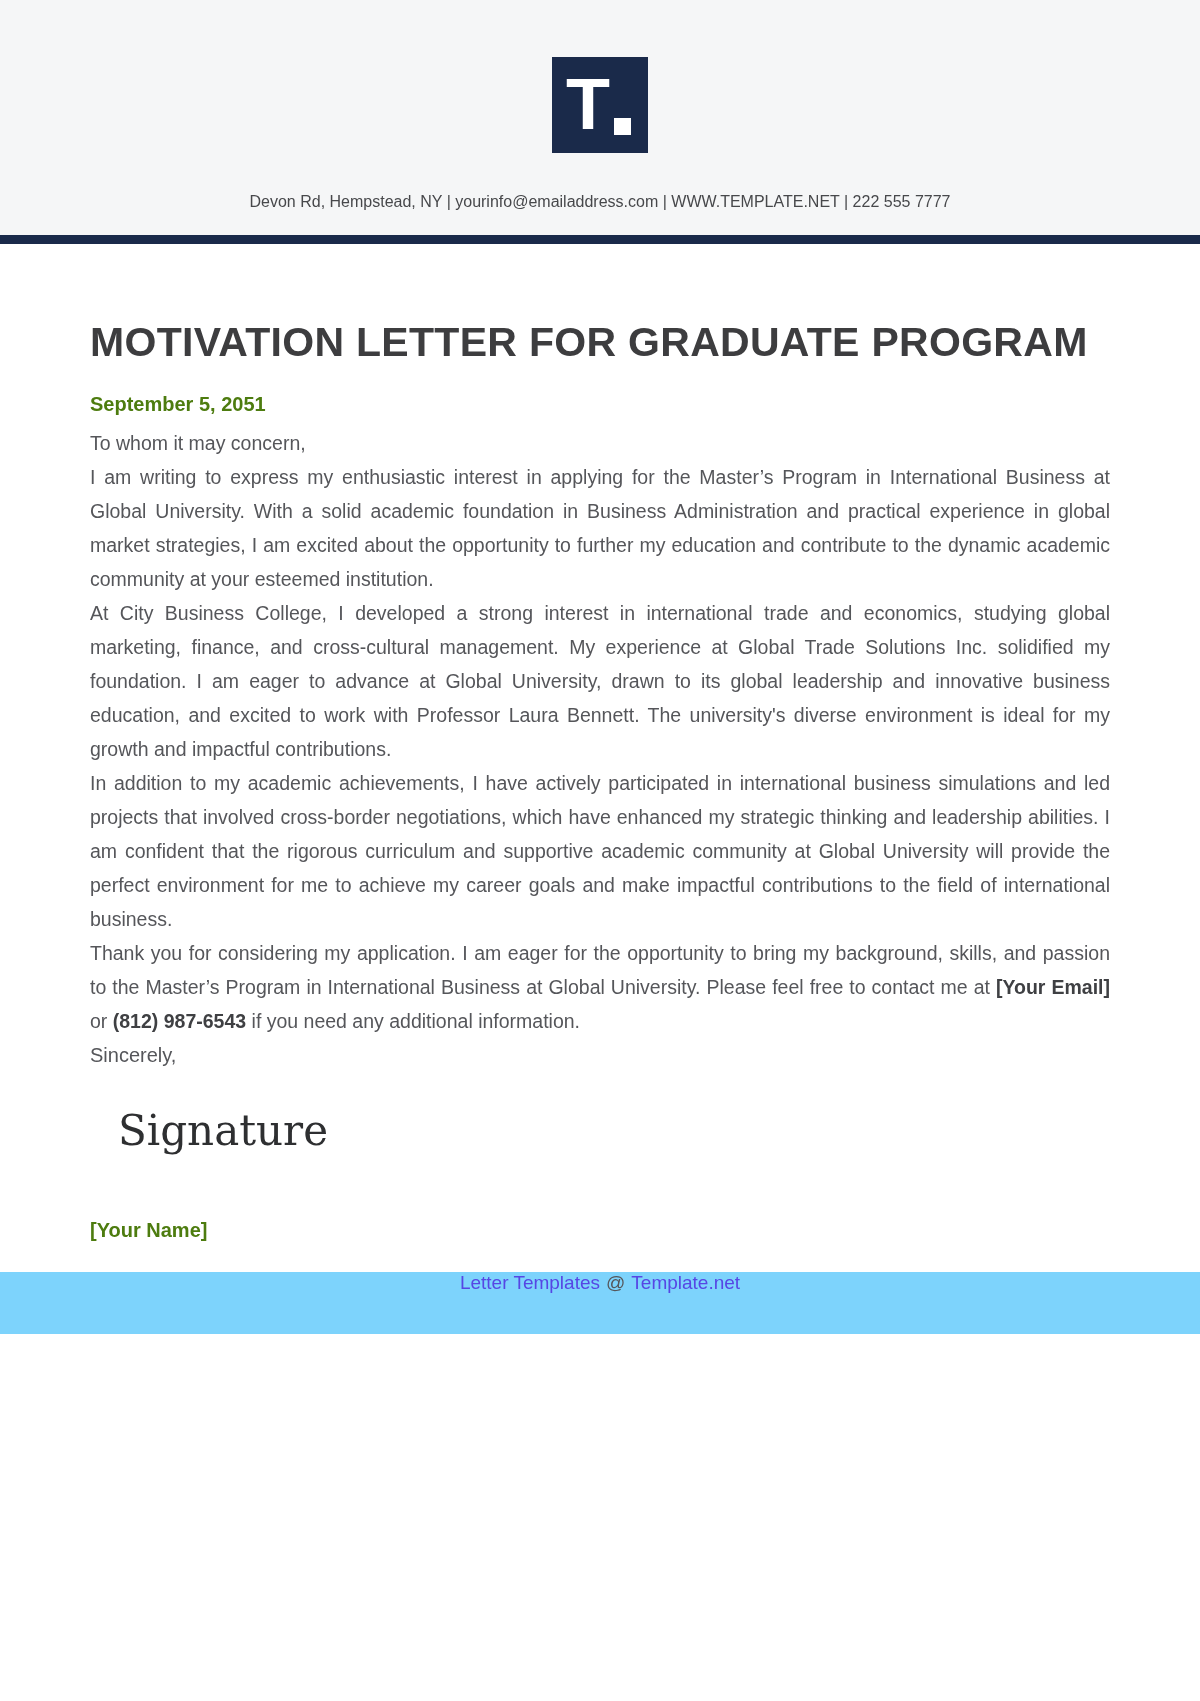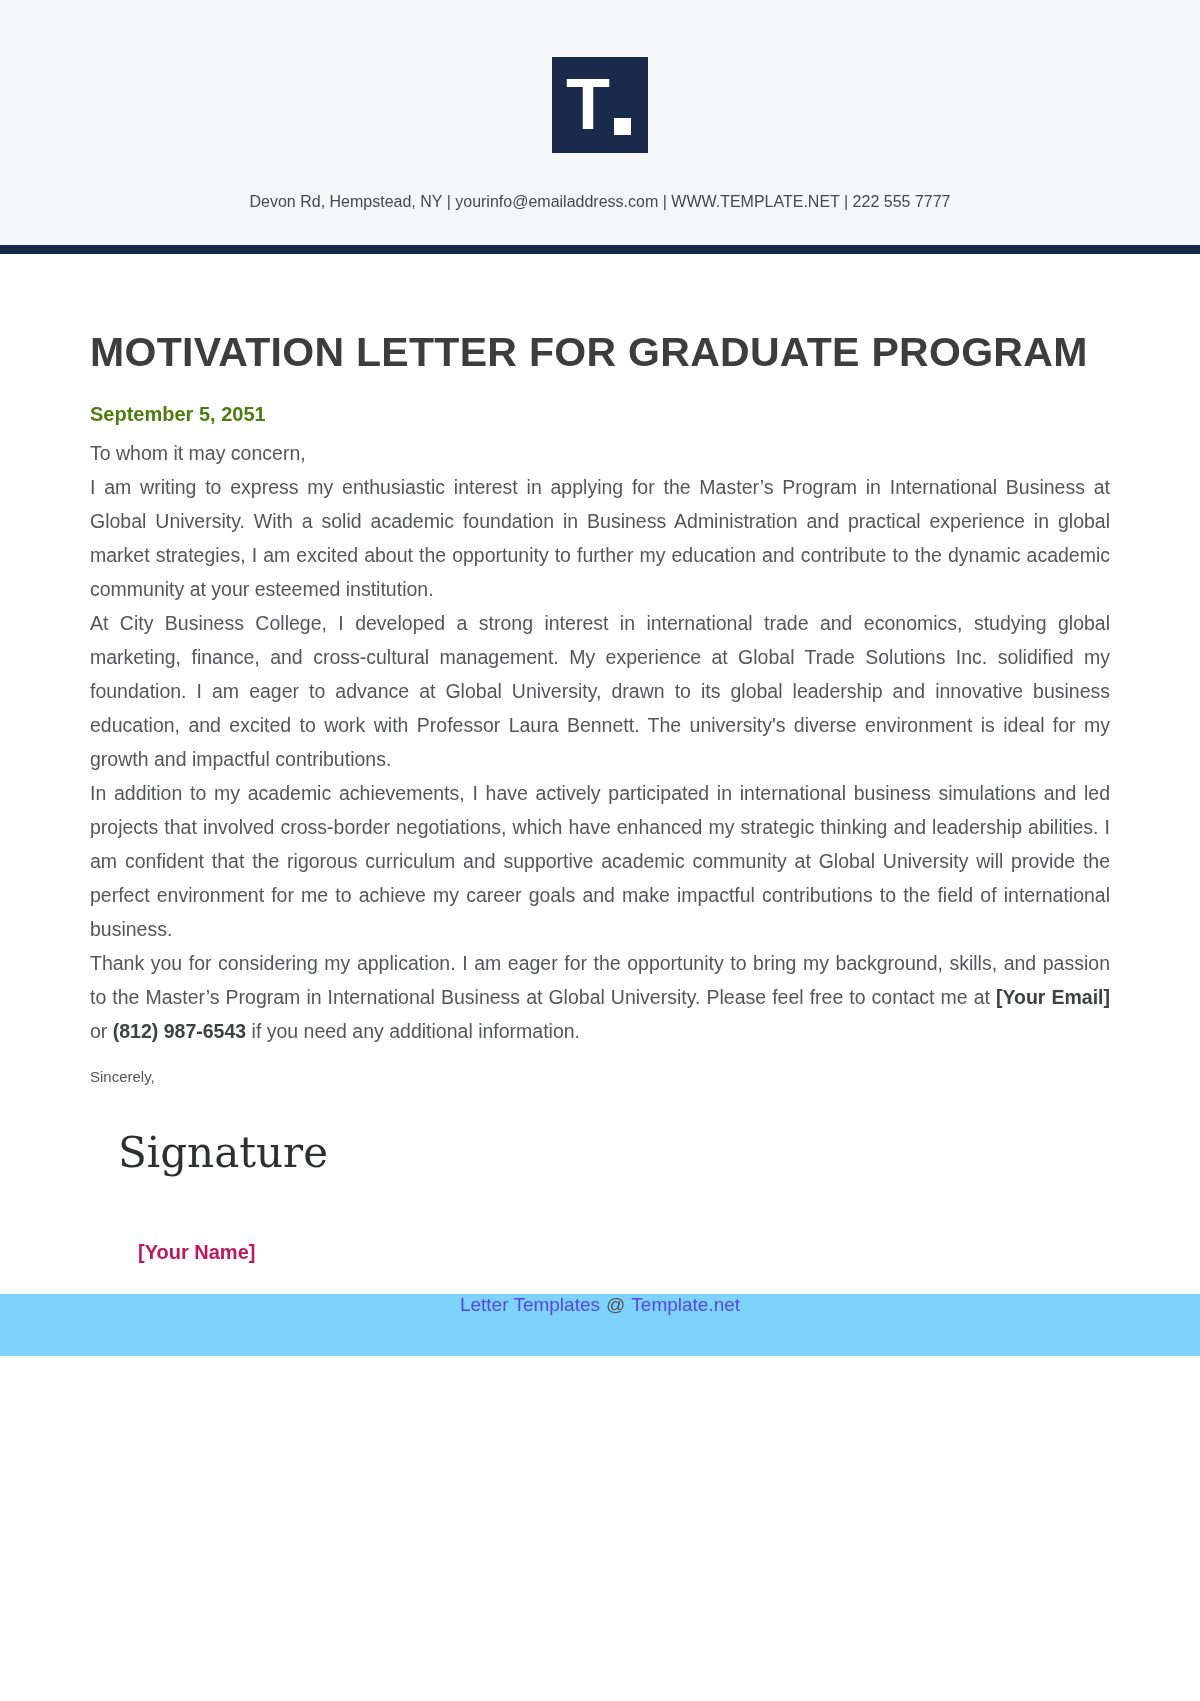--- a/index.html
+++ b/index.html
@@ -36,21 +36,21 @@
   .logo-dot {
     position: absolute;
     right: 17px;
     bottom: 18px;
     width: 17px;
     height: 17px;
     background: #ffffff;
   }
   .contact-line {
     margin-top: 40px;
-    padding-bottom: 34px;
+    padding-bottom: 24px;
     font-size: 16px;
     color: #47484b;
   }
   .divider-bar {
     height: 9px;
     background: var(--navy, #1a2a4a);
   }
   .content {
     padding: 0 90px;
     background: #ffffff;
@@ -75,37 +75,36 @@
     line-height: 34px;
     color: var(--body, #55565a);
   }
   .letter-body p {
     margin: 0;
     text-align: justify;
   }
   .letter-body p.no-justify { text-align: left; }
   .letter-body b { color: #3f4043; }
   .closing-line {
-    margin-top: 12px;
-    font-size: 15px;
+    margin-top: 0;
+    font-size: 20px;
     line-height: 34px;
     color: var(--body, #55565a);
   }
   .signature-script {
     margin: 34px 0 0 28px;
     font-family: "DejaVu Serif", serif;
     font-size: 42px;
     color: #2e2f31;
   }
   .name-line {
     margin-top: 64px;
     font-size: 20px;
     font-weight: 700;
-    color: #be185d;
-    margin-left: 48px;
+    color: #4d7c0f;
   }
   .footer {
     margin-top: 30px;
     padding-bottom: 40px;
     text-align: center;
     font-size: 19px;
     background: #7dd3fc;
   }
   .footer-link {
     color: var(--link, #5646e4);

